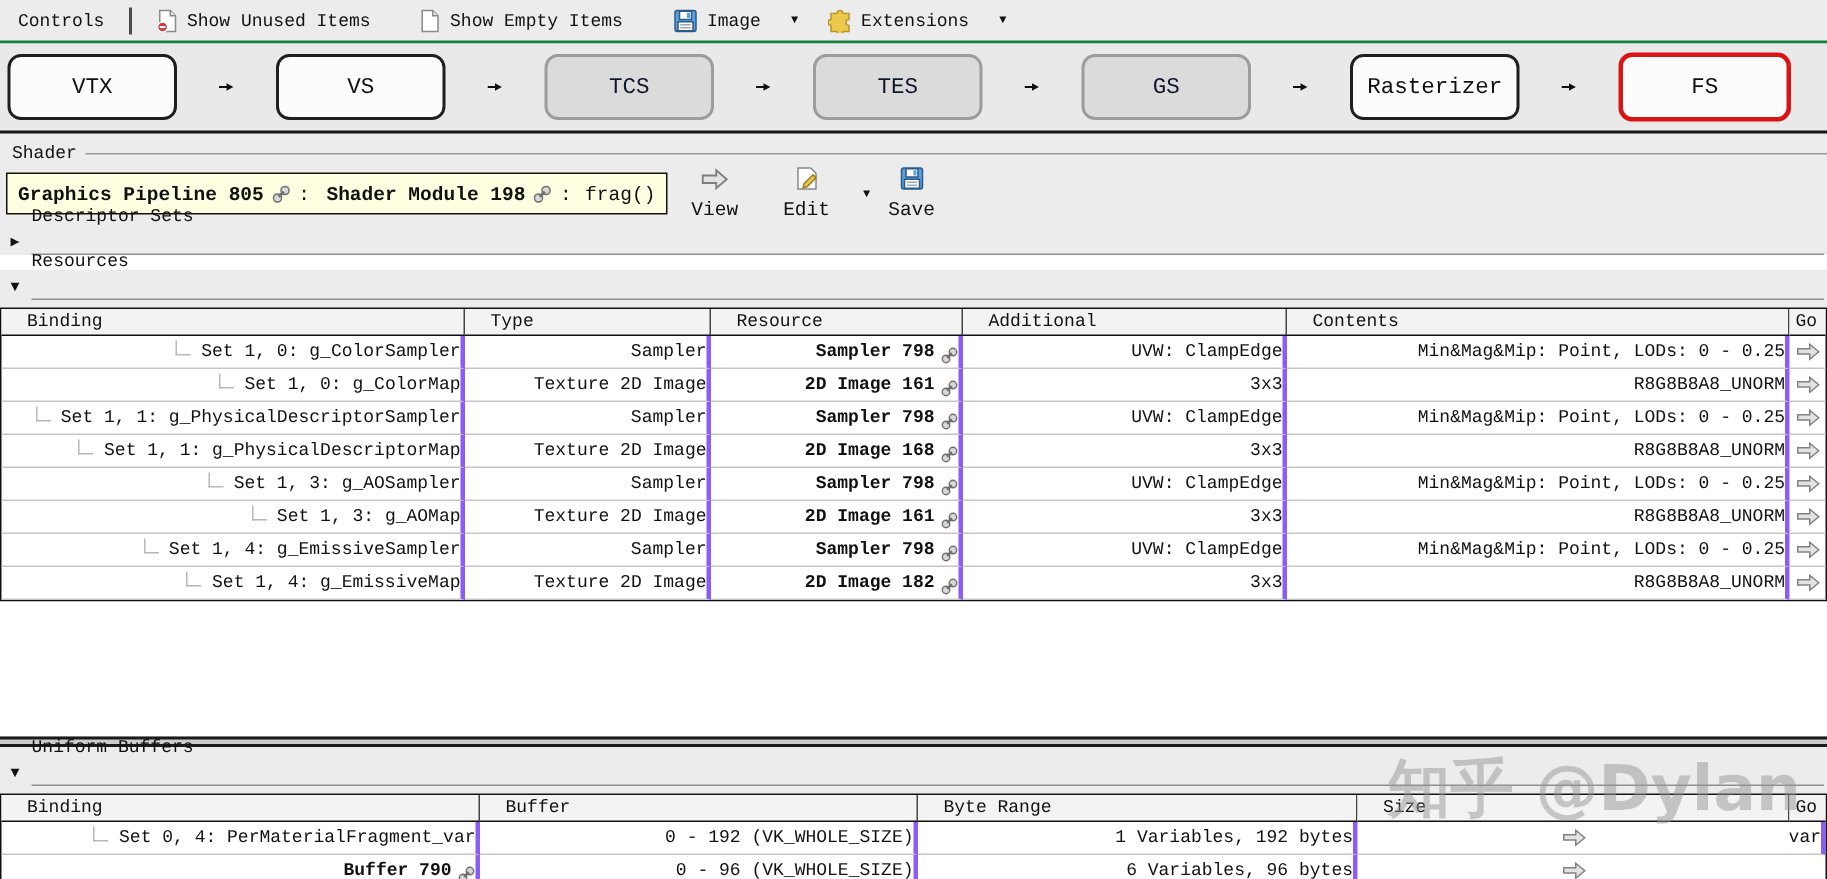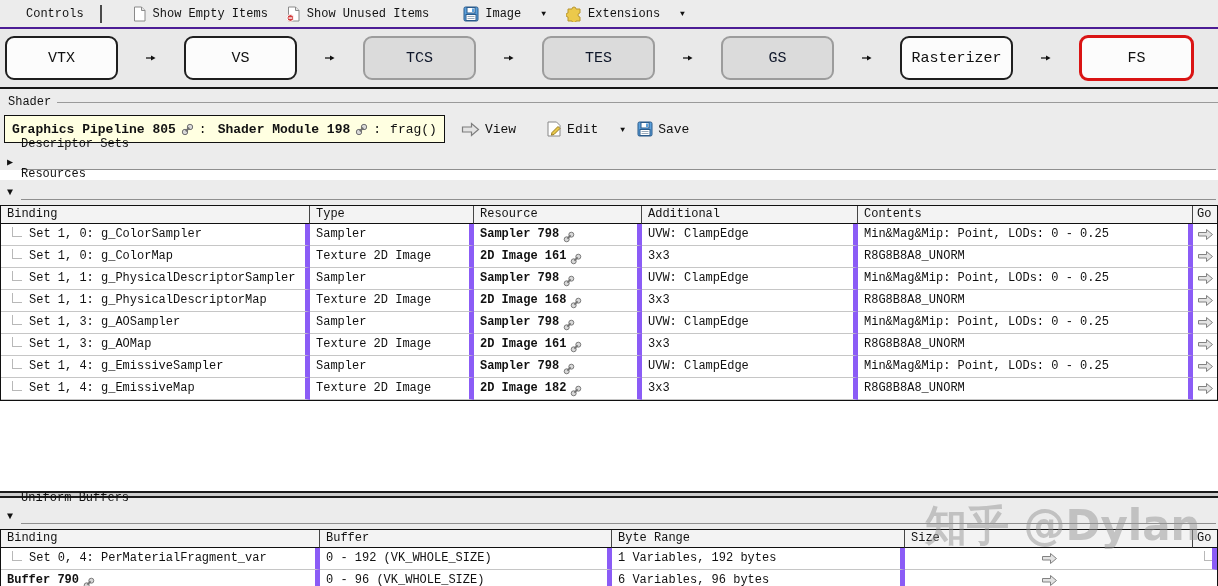--- a/index.html
+++ b/index.html
@@ -1,22 +1,22 @@
 <!DOCTYPE html>
 <html><head>
 <meta charset="utf-8">
 <style>
   html,body{margin:0;padding:0;width:1218px;height:586px;overflow:hidden;
     background:#ececec;font-family:"Liberation Mono","DejaVu Sans Mono",monospace;
     font-size:12px;color:#111;}
   .icon{display:inline-flex;align-items:center;justify-content:center;flex:none;}
 
   
-  .toolbar{height:27px;display:flex;align-items:center;padding:0 20px;gap:6px;
-    border-bottom:2px solid #4c1d95;background:#ececec;text-align:center;}
+  .toolbar{height:27px;display:flex;align-items:center;padding:0 6px;gap:6px;
+    border-bottom:2px solid #15803d;background:#ececec;text-align:center;}
   .tb-btn{display:flex;align-items:center;gap:6px;padding:2px 6px;cursor:default;}
   .tb-sep{width:2px;height:18px;background:#4a4a4a;margin:0 4px;}
   .dd{font-size:8px;color:#111;margin-left:8px;}
 
   
   .pipeline{height:58px;display:flex;align-items:center;padding:0 5px;
     background:#e9e9e9;border-bottom:2px solid #161616;gap:28px;}
   .stage{width:109px;height:40px;border-radius:9px;display:flex;align-items:center;
     justify-content:center;font-size:15px;flex:none;background:#fcfcfc;}
   .stage.active{border:2px solid #1f1f1f;}
@@ -25,39 +25,39 @@
   .gap{flex:1;display:flex;align-items:center;justify-content:center;min-width:10px;}
 
   
   .shader-group{padding-top:5px;}
   .group-label-row{display:flex;align-items:center;height:16px;padding-left:8px;}
   .group-line{flex:1;height:1px;background:#9a9a9a;margin-left:6px;}
   .shader-row{display:flex;align-items:center;height:30px;margin:4px 0 0 4px;}
   .shader-box{display:flex;align-items:center;height:26px;background:#ffffe1;
     border:1px solid #101010;padding:0 7px;gap:5px;font-size:13px;}
   .bold{font-weight:bold;}
-  .flat-btn{display:flex;align-items:center;gap:5px;margin-left:16px;font-size:13px;cursor:default;}
+  .flat-btn{display:flex;align-items:center;gap:5px;margin-left:16px;font-size:13px;cursor:default;flex-direction:column;}
 
   
   .section-bar{display:flex;align-items:flex-end;height:20px;padding:0 2px 0 7px;background:#ececec;}
   .tri{font-size:10px;margin:0 8px 2px 0;}
   .bar-line{flex:1;border-bottom:1px solid #8f8f8f;padding-bottom:18px;}
   .white-gap{background:#ffffff;height:10px;}
   .gray-gap{height:5px;}
 
   
   .grid{display:grid;width:1218px;box-sizing:border-box;background:#fff;
     border:1px solid #101010;}
   .grid-res{grid-template-columns:309px 164px 168px 216px 335px 1fr;}
   .grid-ubo{grid-template-columns:319px 292px 293px 288px 1fr;}
   .hcell{height:17px;line-height:17px;background:#f3f3f3;border-right:1px solid #454545;
-    border-bottom:1px solid #101010;padding-left:6px;white-space:nowrap;overflow:hidden;}
-  .cell{height:21px;line-height:21px;border-right:5px solid #8b5cf6;
+    border-bottom:1px solid #101010;padding-left:17px;white-space:nowrap;overflow:hidden;}
+  .cell{height:21px;line-height:21px;border-right:3px solid #8b5cf6;
     border-bottom:1px solid #c6c6c6;padding-left:6px;white-space:nowrap;overflow:hidden;
-    display:flex;align-items:center;}
+    display:flex;align-items:center;justify-content:flex-end;}
   .hcell.go,.cell.go{border-right:none;padding-left:4px;}
   .cell.go{justify-content:center;padding-left:0;}
   .tree{display:inline-block;width:9px;height:9px;border-left:1px solid #b8b8b8;
     border-bottom:1px solid #b8b8b8;margin:0 7px 6px 5px;flex:none;}
   .linkic{margin-left:4px;margin-top:4px;}
   .filler{background:#ffffff;height:90px;}
   .splitter{height:3px;background:#cdcdcd;border-top:2px solid #1b1b1b;border-bottom:2px solid #1b1b1b;}
   .ubo-head-pad{height:6px;}
 
   
@@ -66,39 +66,39 @@
     pointer-events:none;white-space:nowrap;z-index:50;}
 </style>
 </head>
 <body>
 
 <div class="toolbar">
   <div class="tb-btn">
     <span>Controls</span>
   </div>
   <div class="tb-sep"></div>
-  <div class="tb-btn" style="margin-left:14px">
-    <span class="icon">
-      <svg width="15" height="16" viewBox="0 0 15 16">
-          <path d="M2.5 1h7l3.5 3.5V15h-10.5z" fill="#fff" stroke="#8a8a8a"></path>
-          <path d="M9.5 1v3.5H13" fill="#e4e4e4" stroke="#8a8a8a"></path>
-        </svg>
-    </span>
-    <span>Show Empty Items</span>
-  </div>
   <div class="tb-btn">
     <span class="icon">
       <svg width="15" height="16" viewBox="0 0 15 16">
           <path d="M2.5 1h7l3.5 3.5V15h-10.5z" fill="#fff" stroke="#8a8a8a"></path>
           <path d="M9.5 1v3.5H13" fill="#e4e4e4" stroke="#8a8a8a"></path>
           <circle cx="4.4" cy="12" r="3.4" fill="#d23c3c" stroke="#fff"></circle>
           <rect x="2.5" y="11.4" width="3.8" height="1.3" fill="#fff"></rect>
         </svg>
     </span>
     <span>Show Unused Items</span>
+  </div>
+  <div class="tb-btn" style="margin-left:14px">
+    <span class="icon">
+      <svg width="15" height="16" viewBox="0 0 15 16">
+          <path d="M2.5 1h7l3.5 3.5V15h-10.5z" fill="#fff" stroke="#8a8a8a"></path>
+          <path d="M9.5 1v3.5H13" fill="#e4e4e4" stroke="#8a8a8a"></path>
+        </svg>
+    </span>
+    <span>Show Empty Items</span>
   </div>
   <div class="tb-btn" style="margin-left:16px">
     <span class="icon">
       <svg width="16" height="16" viewBox="0 0 16 16">
           <rect x="1" y="1" width="14" height="14" rx="1.5" fill="#5aa0dc" stroke="#2a5a8a"></rect>
           <rect x="4" y="1.5" width="8" height="5.5" fill="#fff" stroke="#2a5a8a"></rect>
           <rect x="9" y="2.5" width="2" height="3.5" fill="#5aa0dc"></rect>
           <rect x="3" y="8.5" width="10" height="6" fill="#fff" stroke="#2a5a8a"></rect>
           <line x1="4.5" y1="10.5" x2="11.5" y2="10.5" stroke="#9ab"></line>
           <line x1="4.5" y1="12.5" x2="11.5" y2="12.5" stroke="#9ab"></line>

